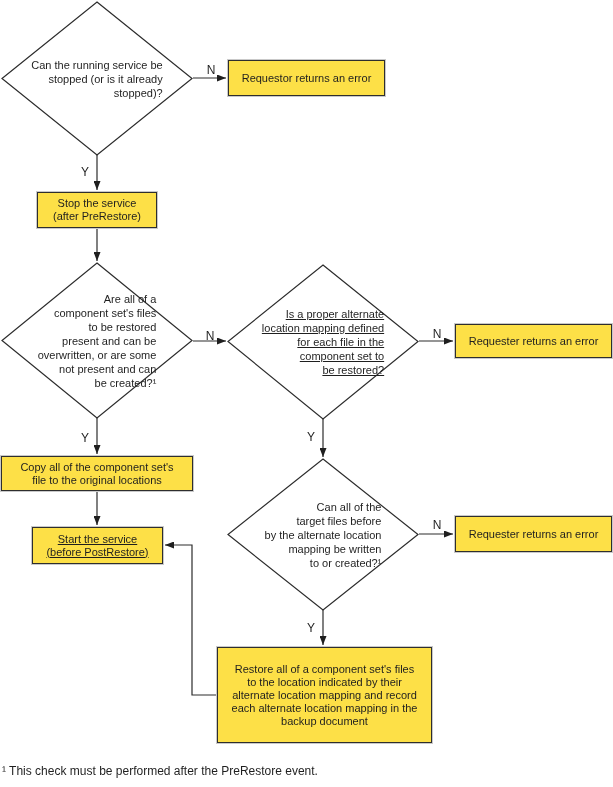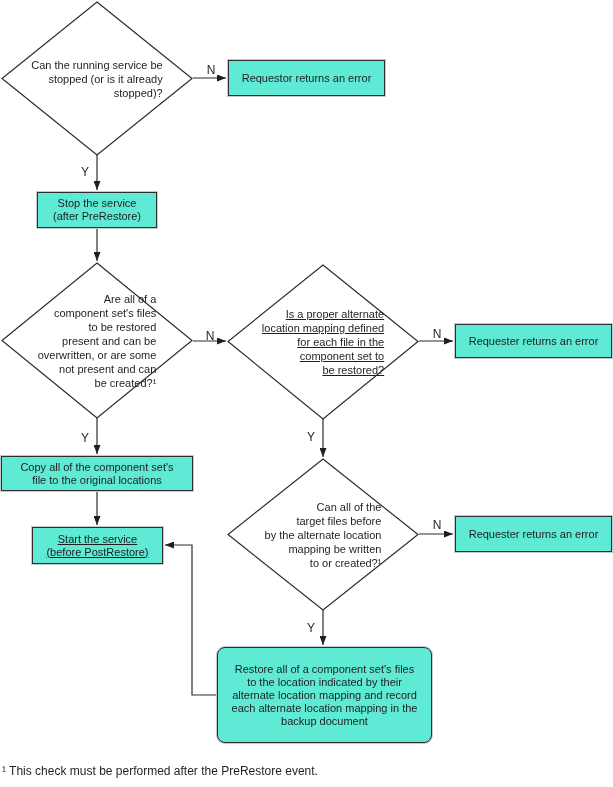--- a/index.html
+++ b/index.html
@@ -15,21 +15,21 @@
   .dtext {
     position: absolute;
     display: flex; align-items: center; justify-content: center;
     text-align: right;
     white-space: pre-line;
     font-size: 11px; line-height: 14px;
     pointer-events: none;
   }
   .pbox {
     position: absolute;
-    background: #5eead4;
+    background: #fde047;
     border: 1px solid #2e2e2e;
     box-shadow: 0 0 0 1px #c9c9c9;
     display: flex; align-items: center; justify-content: center;
     text-align: center;
     white-space: pre-line;
     font-size: 11px; line-height: 13px;
     box-sizing: border-box;
   }
   .yn {
     position: absolute;
@@ -97,21 +97,21 @@
 
   <div class="pbox" style="left:228px; top:60px; width:157px; height:36px;">Requestor returns an error</div>
   <div class="pbox" style="left:37px; top:192px; width:120px; height:36px;">Stop the service
 (after PreRestore)</div>
   <div class="pbox" style="left:455px; top:324px; width:157px; height:34px;">Requester returns an error</div>
   <div class="pbox" style="left:1px; top:456px; width:192px; height:35px;">Copy all of the component set's
 file to the original locations</div>
   <div class="pbox" style="left:32px; top:527px; width:131px; height:37px;text-decoration:underline;">Start the service
 (before PostRestore)</div>
   <div class="pbox" style="left:455px; top:516px; width:157px; height:36px;">Requester returns an error</div>
-  <div class="pbox" style="left:217px; top:647px; width:215px; height:96px;border-radius:8px;">Restore all of a component set's files
+  <div class="pbox" style="left:217px; top:647px; width:215px; height:96px;">Restore all of a component set's files
 to the location indicated by their
 alternate location mapping and record
 each alternate location mapping in the
 backup document</div>
 
   <div class="yn" style="left:203px; top:63px;">N</div>
   <div class="yn" style="left:77px;  top:165px;">Y</div>
   <div class="yn" style="left:202px; top:329px;">N</div>
   <div class="yn" style="left:429px; top:327px;">N</div>
   <div class="yn" style="left:77px;  top:431px;">Y</div>

